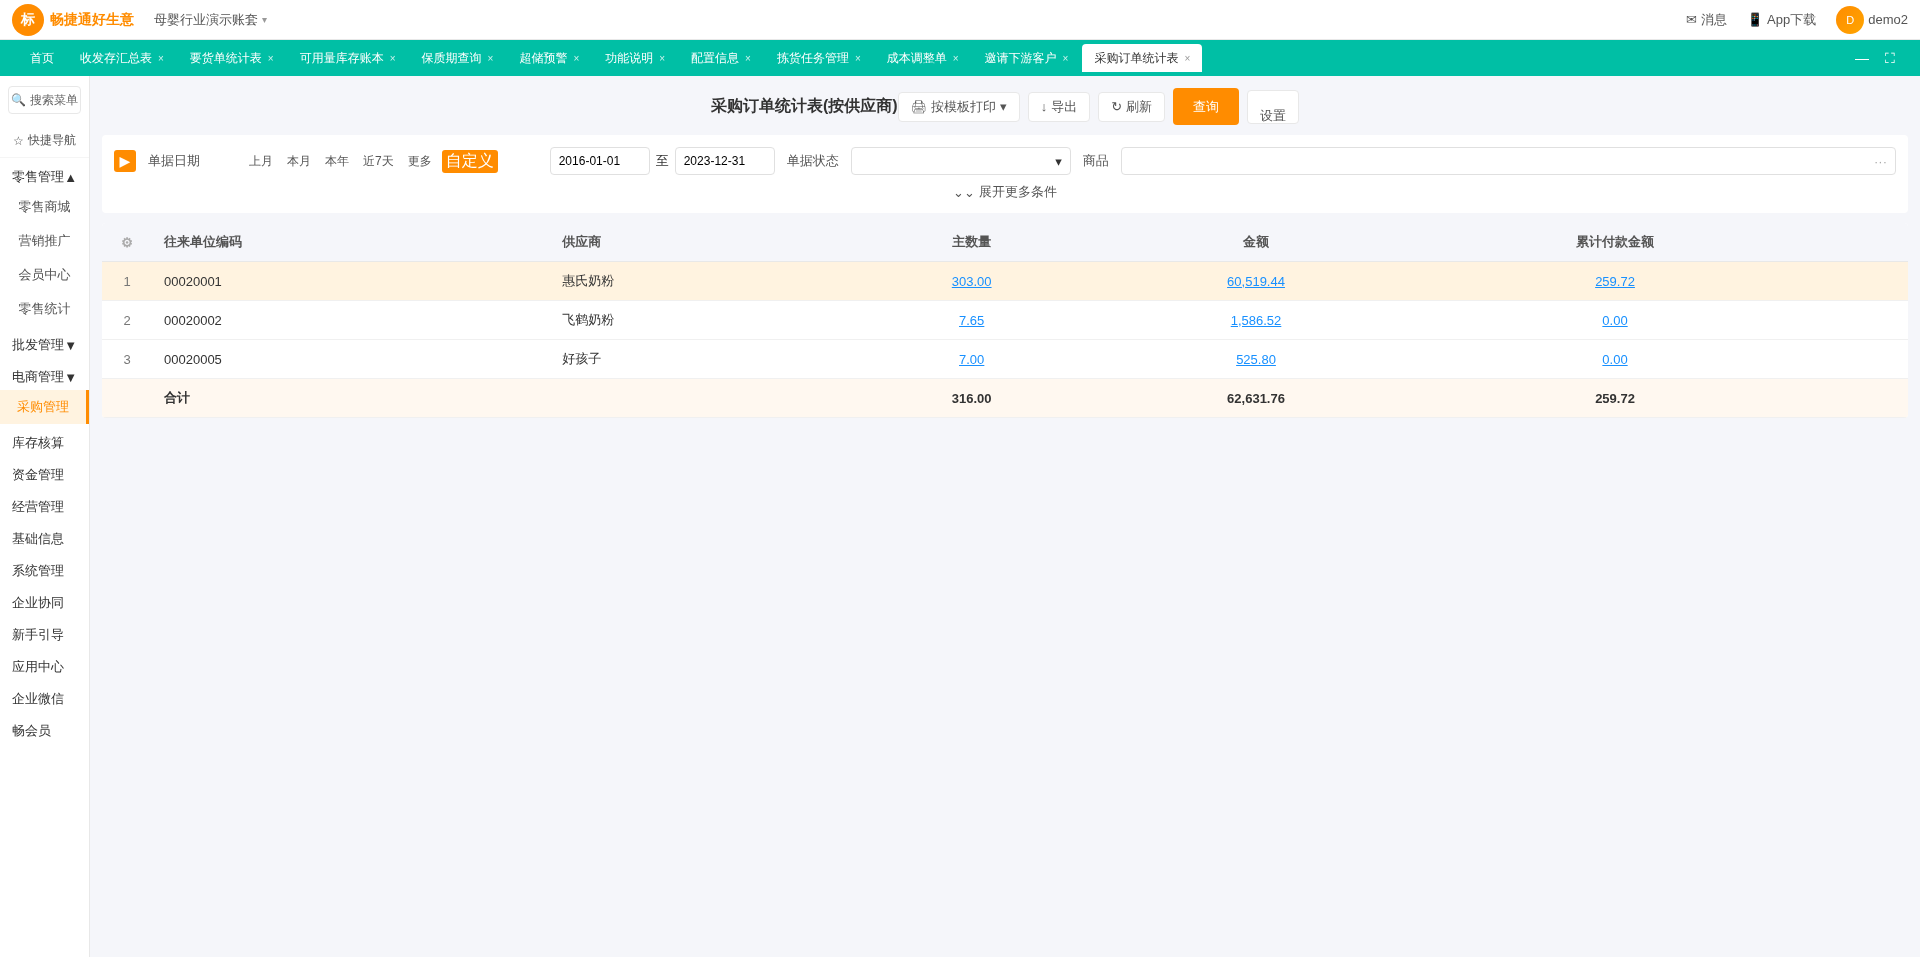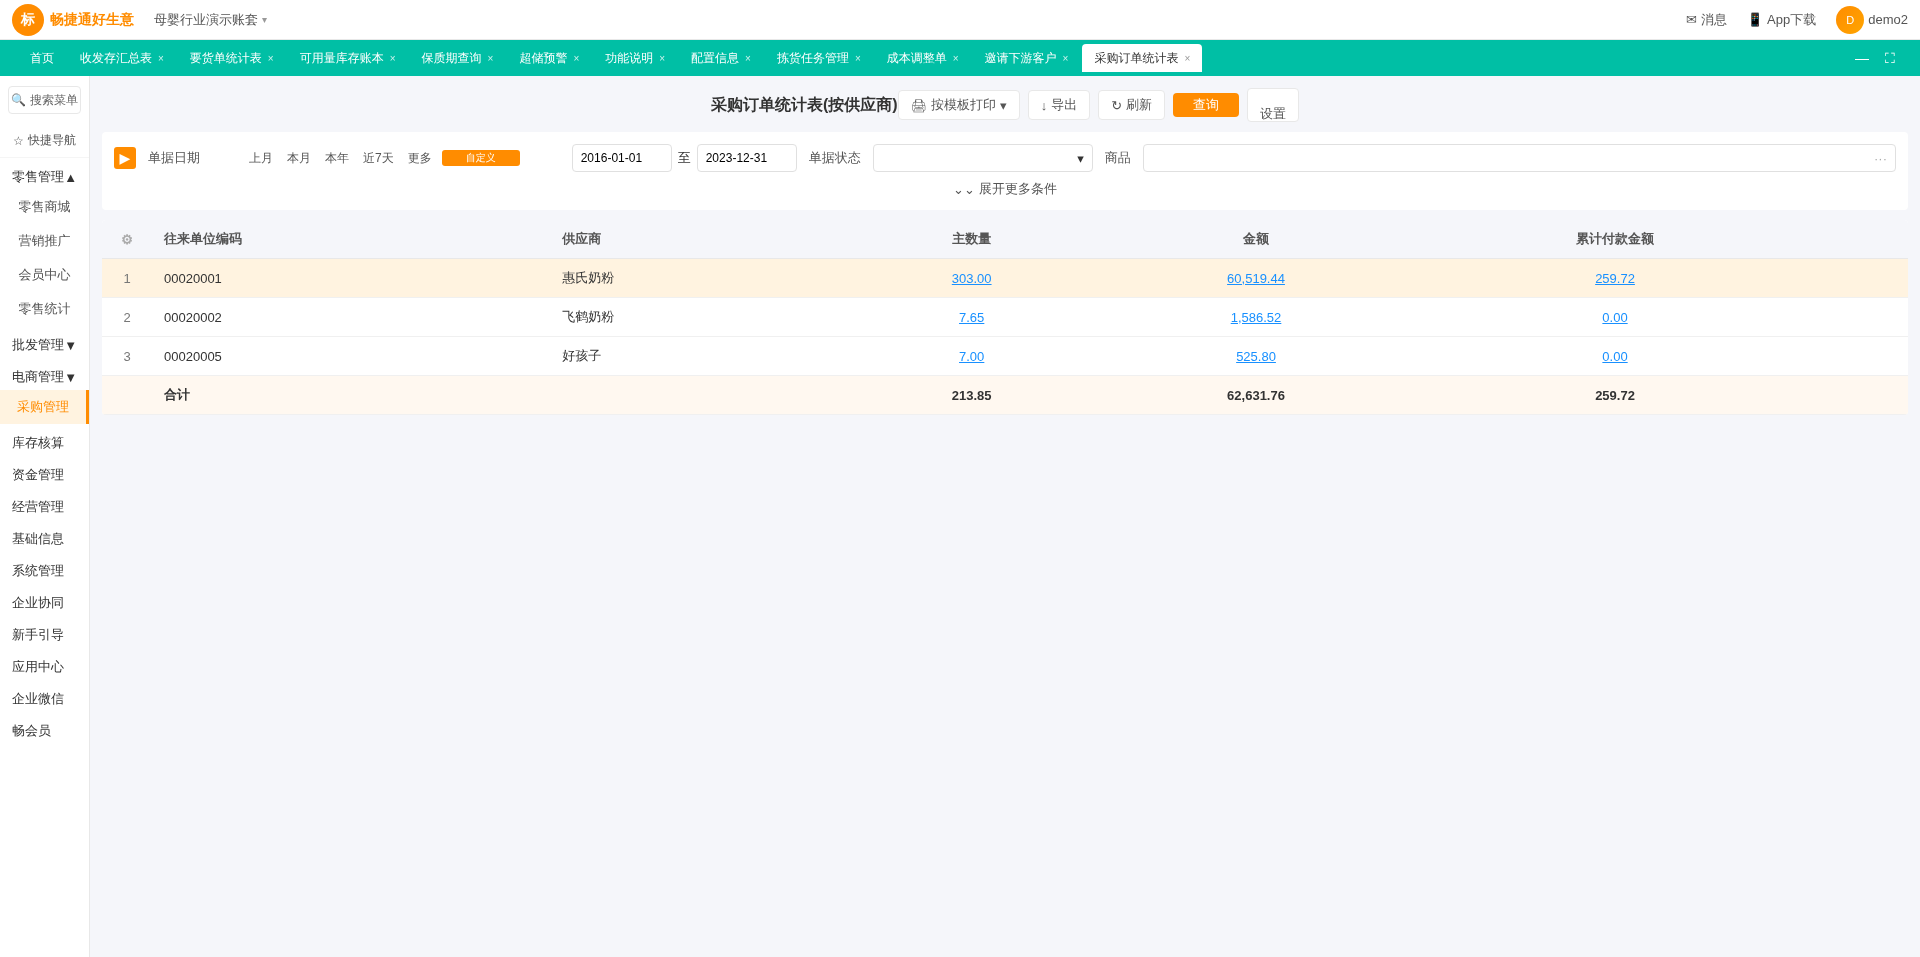--- a/index.html
+++ b/index.html
@@ -41,31 +41,31 @@
     
     .content-area { flex: 1; background: #f5f6fa; padding: 12px; overflow: auto; }
 
     
     .page-header { display: flex; align-items: center; justify-content: center; margin-bottom: 10px; }
     .page-title { font-size: 16px; font-weight: bold; color: #333; }
     .page-actions { display: flex; gap: 8px; align-items: center; }
     .btn-template { height: 30px; padding: 0 12px; border: 1px solid #e8e8e8; background: #fff; border-radius: 4px; display: flex; align-items: center; gap: 4px; font-size: 13px; cursor: pointer; color: #555; }
     .btn-export { height: 30px; padding: 0 12px; border: 1px solid #e8e8e8; background: #fff; border-radius: 4px; display: flex; align-items: center; gap: 4px; font-size: 13px; cursor: pointer; color: #555; }
     .btn-refresh { height: 30px; padding: 0 12px; border: 1px solid #e8e8e8; background: #fff; border-radius: 4px; display: flex; align-items: center; gap: 4px; font-size: 13px; cursor: pointer; color: #555; }
-    .btn-query { height: 24px; padding: 0 20px; background: #ff8c00; border: none; border-radius: 4px; color: #fff; font-size: 13px; cursor: pointer; }
+    .btn-query { height: 37px; padding: 0 20px; background: #ff8c00; border: none; border-radius: 4px; color: #fff; font-size: 13px; cursor: pointer; }
     .btn-settings { height: 30px; padding: 16px 12px; border: 1px solid #e8e8e8; background: #fff; border-radius: 4px; font-size: 13px; cursor: pointer; color: #555; }
 
     
     .filter-panel { background: #fff; border-radius: 4px; padding: 12px; margin-bottom: 10px; }
     .filter-row { display: flex; align-items: center; gap: 12px; flex-wrap: wrap; }
     .filter-toggle { width: 22px; height: 22px; background: #ff8c00; border-radius: 3px; display: flex; align-items: center; justify-content: center; color: #fff; cursor: pointer; font-size: 14px; flex-shrink: 0; }
     .filter-label { font-size: 13px; color: #555; white-space: nowrap; }
     .date-shortcuts { display: flex; gap: 6px; align-items: center; margin-left: 33px; }
     .date-btn { font-size: 12px; color: #555; cursor: pointer; padding: 2px 4px; }
-    .date-badge { background: #ff8c00; color: #fff; border-radius: 3px; padding: 1px 24px; font-size: 10px; cursor: pointer; }
+    .date-badge { background: #ff8c00; color: #fff; border-radius: 3px; padding: 1px 4px; font-size: 16px; cursor: pointer; }
     .filter-select { height: 28px; min-width: 180px; border: 1px solid #e0e0e0; border-radius: 4px; padding: 0 8px; font-size: 13px; background: #fff; display: flex; align-items: center; justify-content: space-between; cursor: pointer; }
     .filter-input-wrap { display: flex; align-items: center; border: 1px solid #e0e0e0; border-radius: 4px; height: 28px; overflow: hidden; }
     .filter-input { border: none; outline: none; padding: 0 8px; font-size: 13px; flex: 1; min-width: 160px; }
     .filter-input-icon { padding: 0 8px; color: #aaa; cursor: pointer; }
     .expand-btn { display: flex; align-items: center; gap: 4px; font-size: 13px; color: #555; cursor: pointer; margin: 8px auto 0; justify-content: center; }
 
     
     .table-area { background: #fff; border-radius: 4px; overflow: hidden; }
     .data-table { width: 100%; border-collapse: collapse; }
     .data-table th { background: #f5f6fa; padding: 10px 12px; text-align: left; font-weight: 600; font-size: 13px; color: #555; border-bottom: 1px solid #e8e8e8; white-space: nowrap; }
@@ -359,21 +359,21 @@
             <td class="td-center">
               <span class="link-cell">0.00</span>
             </td>
             <td></td>
           </tr>
         </tbody>
         <tfoot class="table-footer">
           <tr>
             <td></td>
             <td colspan="2">合计</td>
-            <td class="td-center">213.85</td>
+            <td class="td-center">316.00</td>
             <td class="td-center">62,631.76</td>
             <td class="td-center">259.72</td>
             <td></td>
           </tr>
         </tfoot>
       </table>
     </div>
 
   </div>
 </div>

